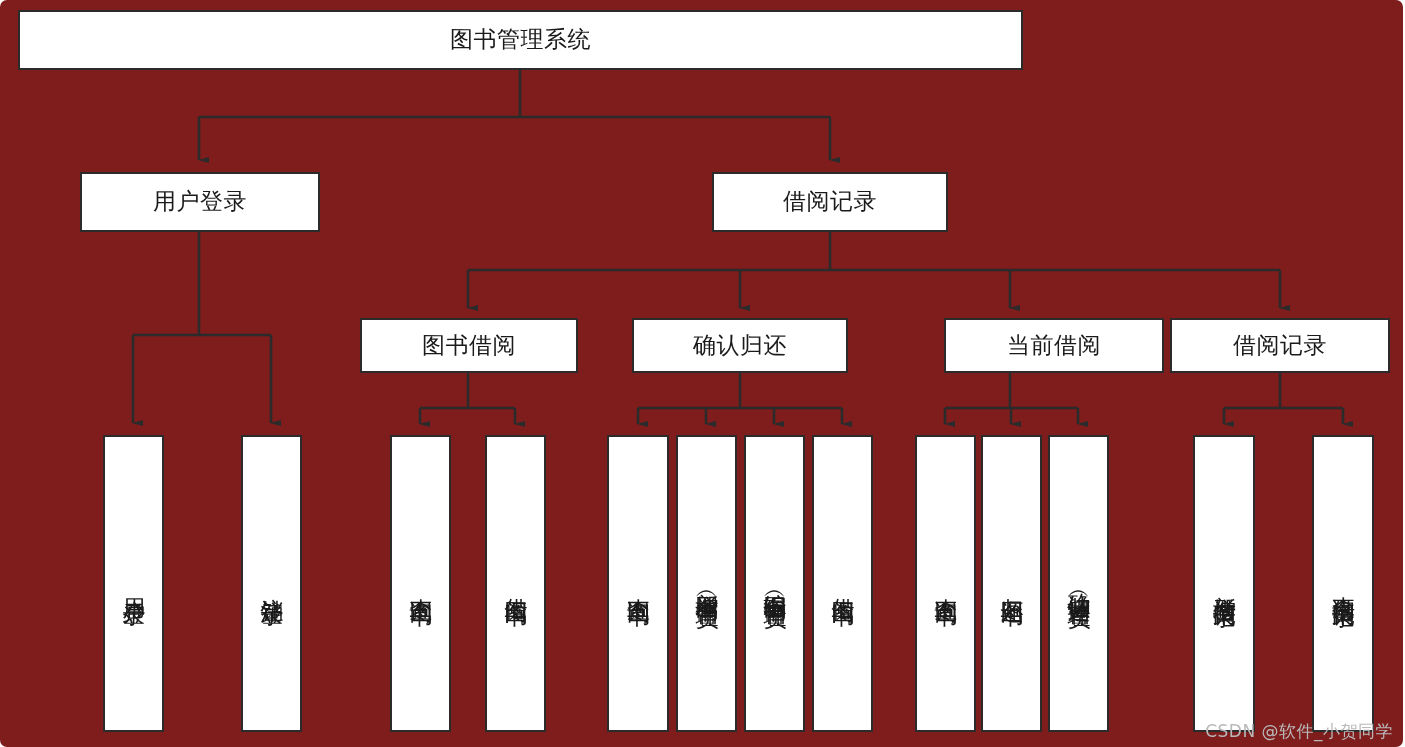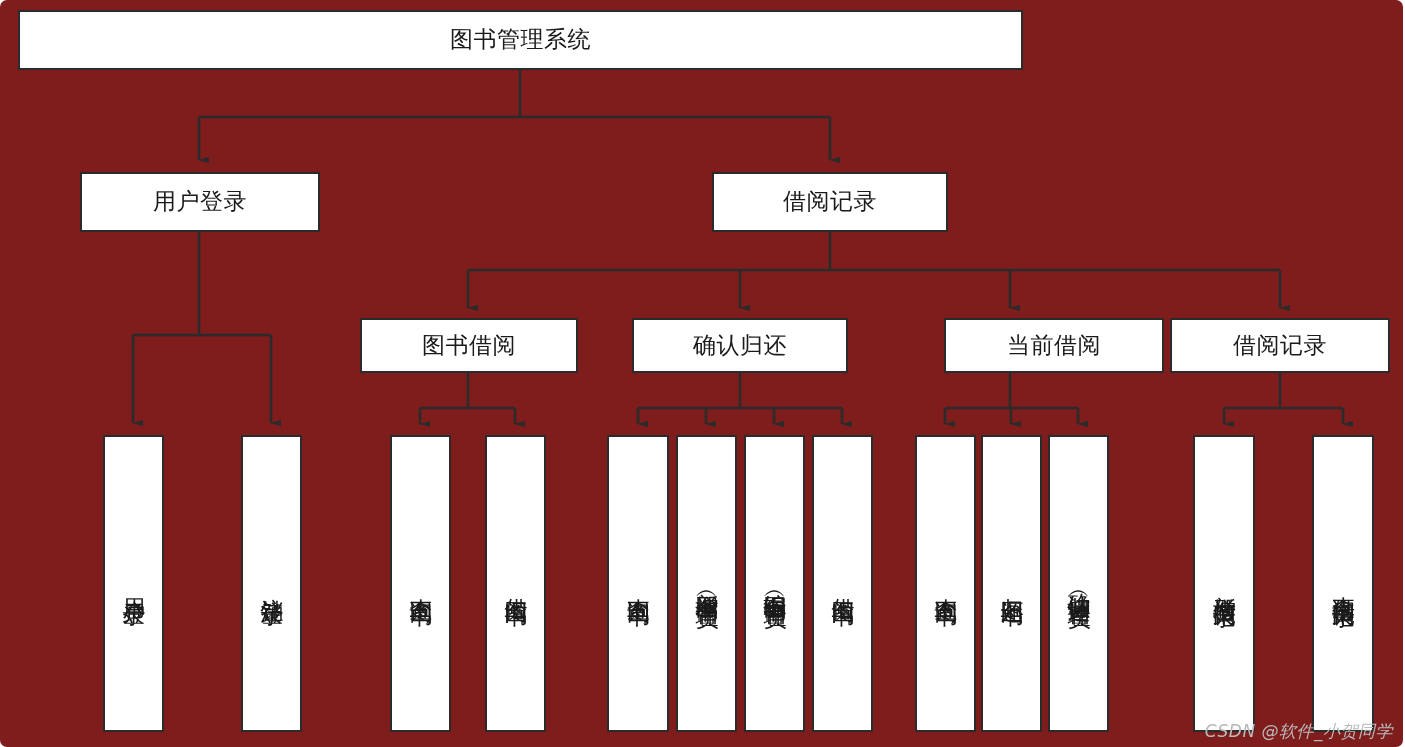--- a/index.html
+++ b/index.html
@@ -63,21 +63,20 @@
   #watermark {
     position: absolute;
     right: 10px;
     bottom: 4px;
     font-size: 17px;
     color: #b9b9b9;
     letter-spacing: 0.5px;
     white-space: nowrap;
     z-index: 5;
     font-family: "DejaVu Sans", "Liberation Sans", sans-serif;
-    font-style: italic;
   }
 </style>
 </head>
 <body>
 
 <div id="diagram-root">
 
   <svg id="wire-layer" viewBox="0 0 1405 747" width="1405" height="747" aria-hidden="true">
     <defs>
       <marker id="arrowhead" markerWidth="10" markerHeight="12" refX="3" refY="10" orient="auto" markerUnits="userSpaceOnUse">

